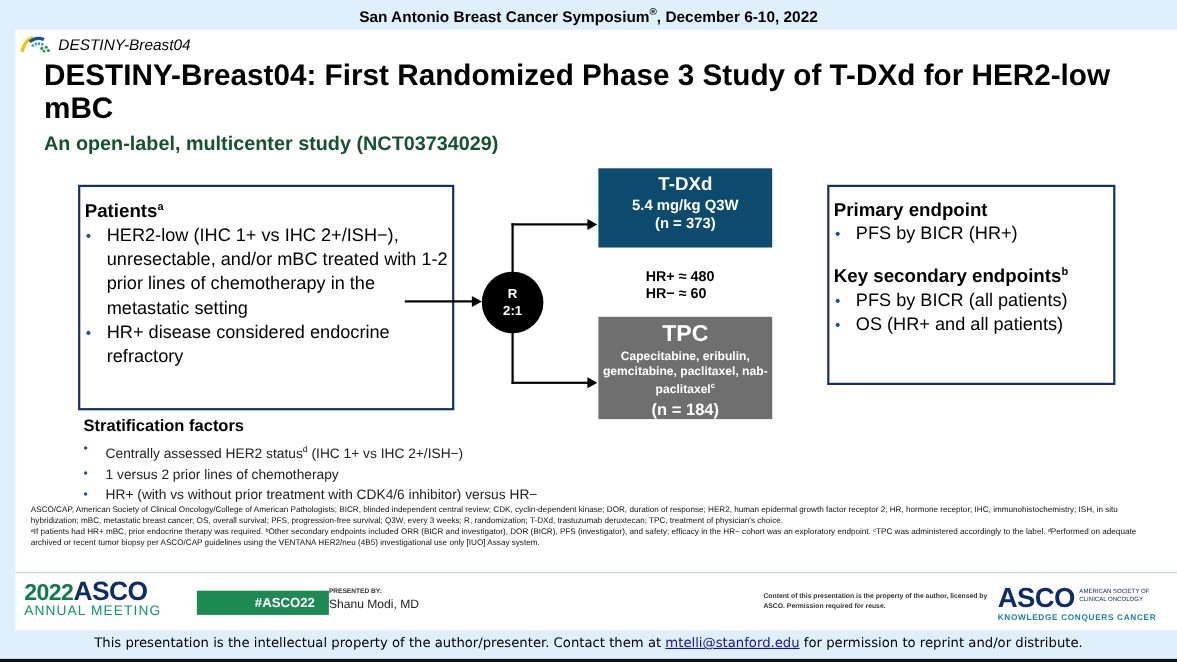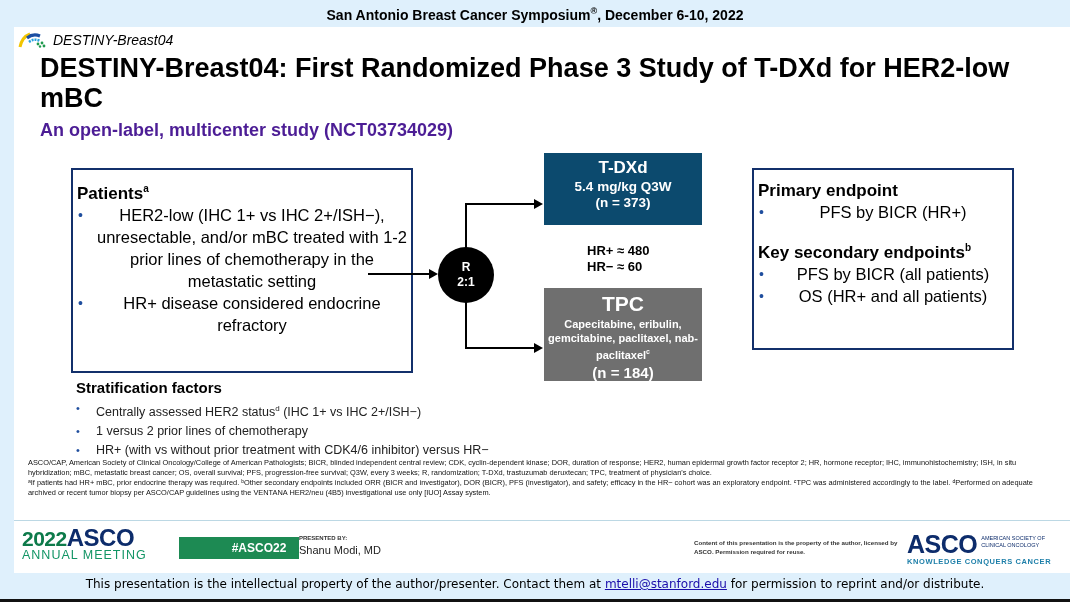--- a/index.html
+++ b/index.html
@@ -20,29 +20,29 @@
   }
   .brand { position:absolute; left:4px; top:4px; height:18px; display:flex; align-items:center; }
   .brand svg { width:30px; height:16px; }
   .brand-label { font-style:italic; font-size:14px; margin-left:5px; color:#000; }
   .title {
     position:absolute; left:26px; top:26px; width:990px;
     font-weight:bold; font-size:27px; line-height:30px; color:#000;
   }
   .subtitle {
     position:absolute; left:26px; top:93px;
-    font-weight:bold; font-size:18px; color:#4c1d95;
+    font-weight:bold; font-size:18px; color:#14532d;
   }
   .patients {
     position:absolute; left:57px; top:141px; width:342px; height:205px;
     border:2px solid #13306b; box-sizing:border-box; padding:8px 4px 0 4px;
   }
   .box-head { font-weight:bold; font-size:17px; line-height:21px; }
   .box-head sup { font-size:10px; }
-  .bul { list-style:none; margin:0; padding:0;text-align:center; }
+  .bul { list-style:none; margin:0; padding:0; }
   .bul li { position:relative; padding-left:20px; font-size:16.5px; line-height:22px; }
   .bul li::before {
     content:"•"; position:absolute; left:1px; top:0; color:#1f4e9e; font-size:14px;
   }
   .line { position:absolute; background:#000; }
   .arrowhead {
     position:absolute; width:0; height:0;
     border-top:5px solid transparent; border-bottom:5px solid transparent;
     border-left:9px solid #000;
   }

